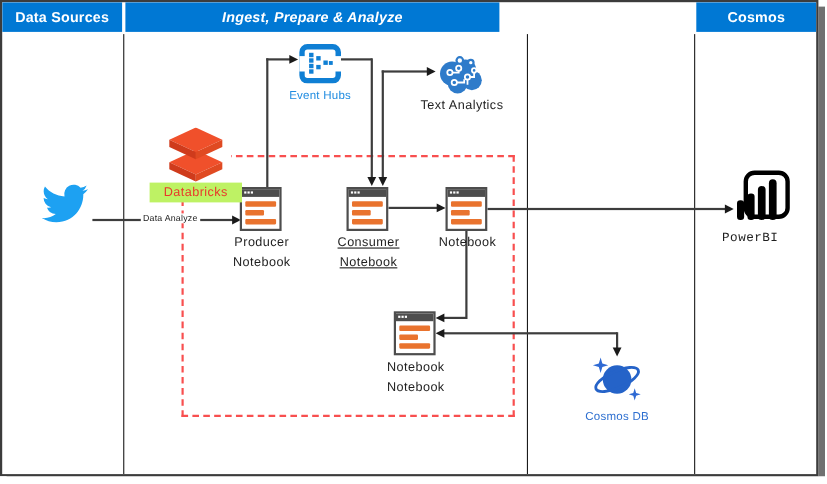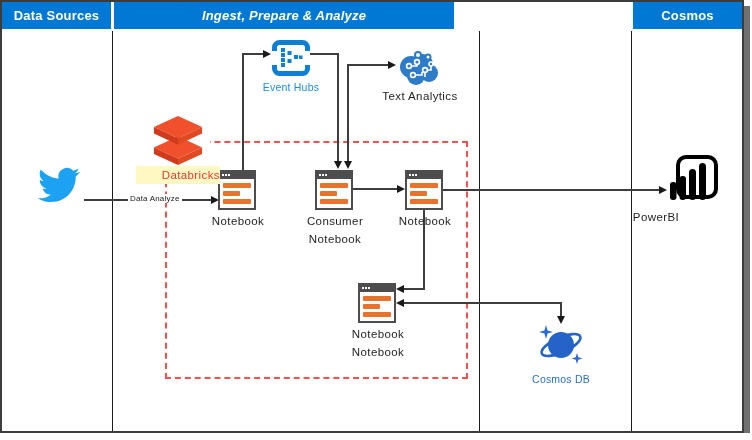--- a/index.html
+++ b/index.html
@@ -94,21 +94,21 @@
   <div class="node" style="left:144px;top:114px;background:#fff;">
     <svg width="64" height="50" viewBox="0 0 64 54">
       <polygon points="32,22 58,34 32,46 6,34" fill="#f0502b"></polygon>
       <polygon points="6,34 6,41 32,53 32,46" fill="#cf3b1c"></polygon>
       <polygon points="58,34 58,41 32,53 32,46" fill="#e04a22"></polygon>
       <polygon points="32,0 58,12 32,24 6,12" fill="#f0502b"></polygon>
       <polygon points="6,12 6,19 32,31 32,24" fill="#cf3b1c"></polygon>
       <polygon points="58,12 58,19 32,31 32,24" fill="#e04a22"></polygon>
     </svg>
   </div>
-  <div class="lbl" style="left:134px;top:164px;width:84px;color:#e8392b;background:#fef9c3;text-align:right;">Databricks</div>
+  <div class="lbl" style="left:134px;top:164px;width:84px;color:#e8392b;background:#bef264;">Databricks</div>
 
   <div class="node" style="left:270px;top:38px;">
     <svg width="38" height="36" viewBox="0 0 38 36">
       <rect x="2.5" y="2.5" width="33" height="31" rx="5" fill="#fff" stroke="#0f7fd4" stroke-width="5"></rect>
       <rect x="0" y="11" width="7" height="14" fill="#fff"></rect>
       <rect x="31" y="11" width="7" height="14" fill="#fff"></rect>
       <g fill="#0f7fd4">
         <rect x="9" y="8" width="4" height="4"></rect>
           <rect x="9" y="13" width="4" height="4"></rect>
         <rect x="9" y="18" width="4" height="4"></rect>
@@ -151,32 +151,33 @@
 
   <div class="node notebook" style="left:216px;top:168px;">
     <div class="nb-titlebar"></div>
     <div class="nb-body">
       <div class="nb-bar"></div>
       <div class="nb-bar short"></div>
       <div class="nb-bar"></div>
     </div>
   </div>
   <div class="lbl" style="left:196px;top:210px;width:80px;">
+    <span style="display:block;">Producer</span>
     <span style="display:block;">Notebook</span>
   </div>
 
   <div class="node notebook" style="left:313px;top:168px;">
     <div class="nb-titlebar"></div>
     <div class="nb-body">
       <div class="nb-bar"></div>
       <div class="nb-bar short"></div>
       <div class="nb-bar"></div>
     </div>
   </div>
-  <div class="lbl" style="left:293px;top:210px;width:80px;">
+  <div class="lbl" style="left:293px;top:210px;width:80px;text-decoration:underline;">
     <span style="display:block;">Consumer</span>
     <span style="display:block;">Notebook</span>
   </div>
 
   <div class="node notebook" style="left:403px;top:168px;">
     <div class="nb-titlebar"></div>
     <div class="nb-body">
       <div class="nb-bar"></div>
       <div class="nb-bar short"></div>
       <div class="nb-bar"></div>
@@ -213,15 +214,15 @@
     <svg width="56" height="52" viewBox="0 0 56 52">
       <rect x="14" y="3" width="38" height="40" rx="8" fill="none" stroke="#000" stroke-width="4"></rect>
       <g fill="#000">
         <rect x="6" y="28" width="6.5" height="18" rx="3"></rect>
         <rect x="15.5" y="22" width="6.5" height="24" rx="3"></rect>
         <rect x="25" y="15" width="7" height="31" rx="3.5"></rect>
         <rect x="35" y="9" width="7" height="37" rx="3.5"></rect>
       </g>
     </svg>
   </div>
-  <div class="lbl" style="left:616px;top:206px;width:76px;">PowerBI</div>
+  <div class="lbl" style="left:642px;top:206px;width:76px;font-family:Liberation Mono, monospace;">PowerBI</div>
 
 </div>
 
 </body></html>

